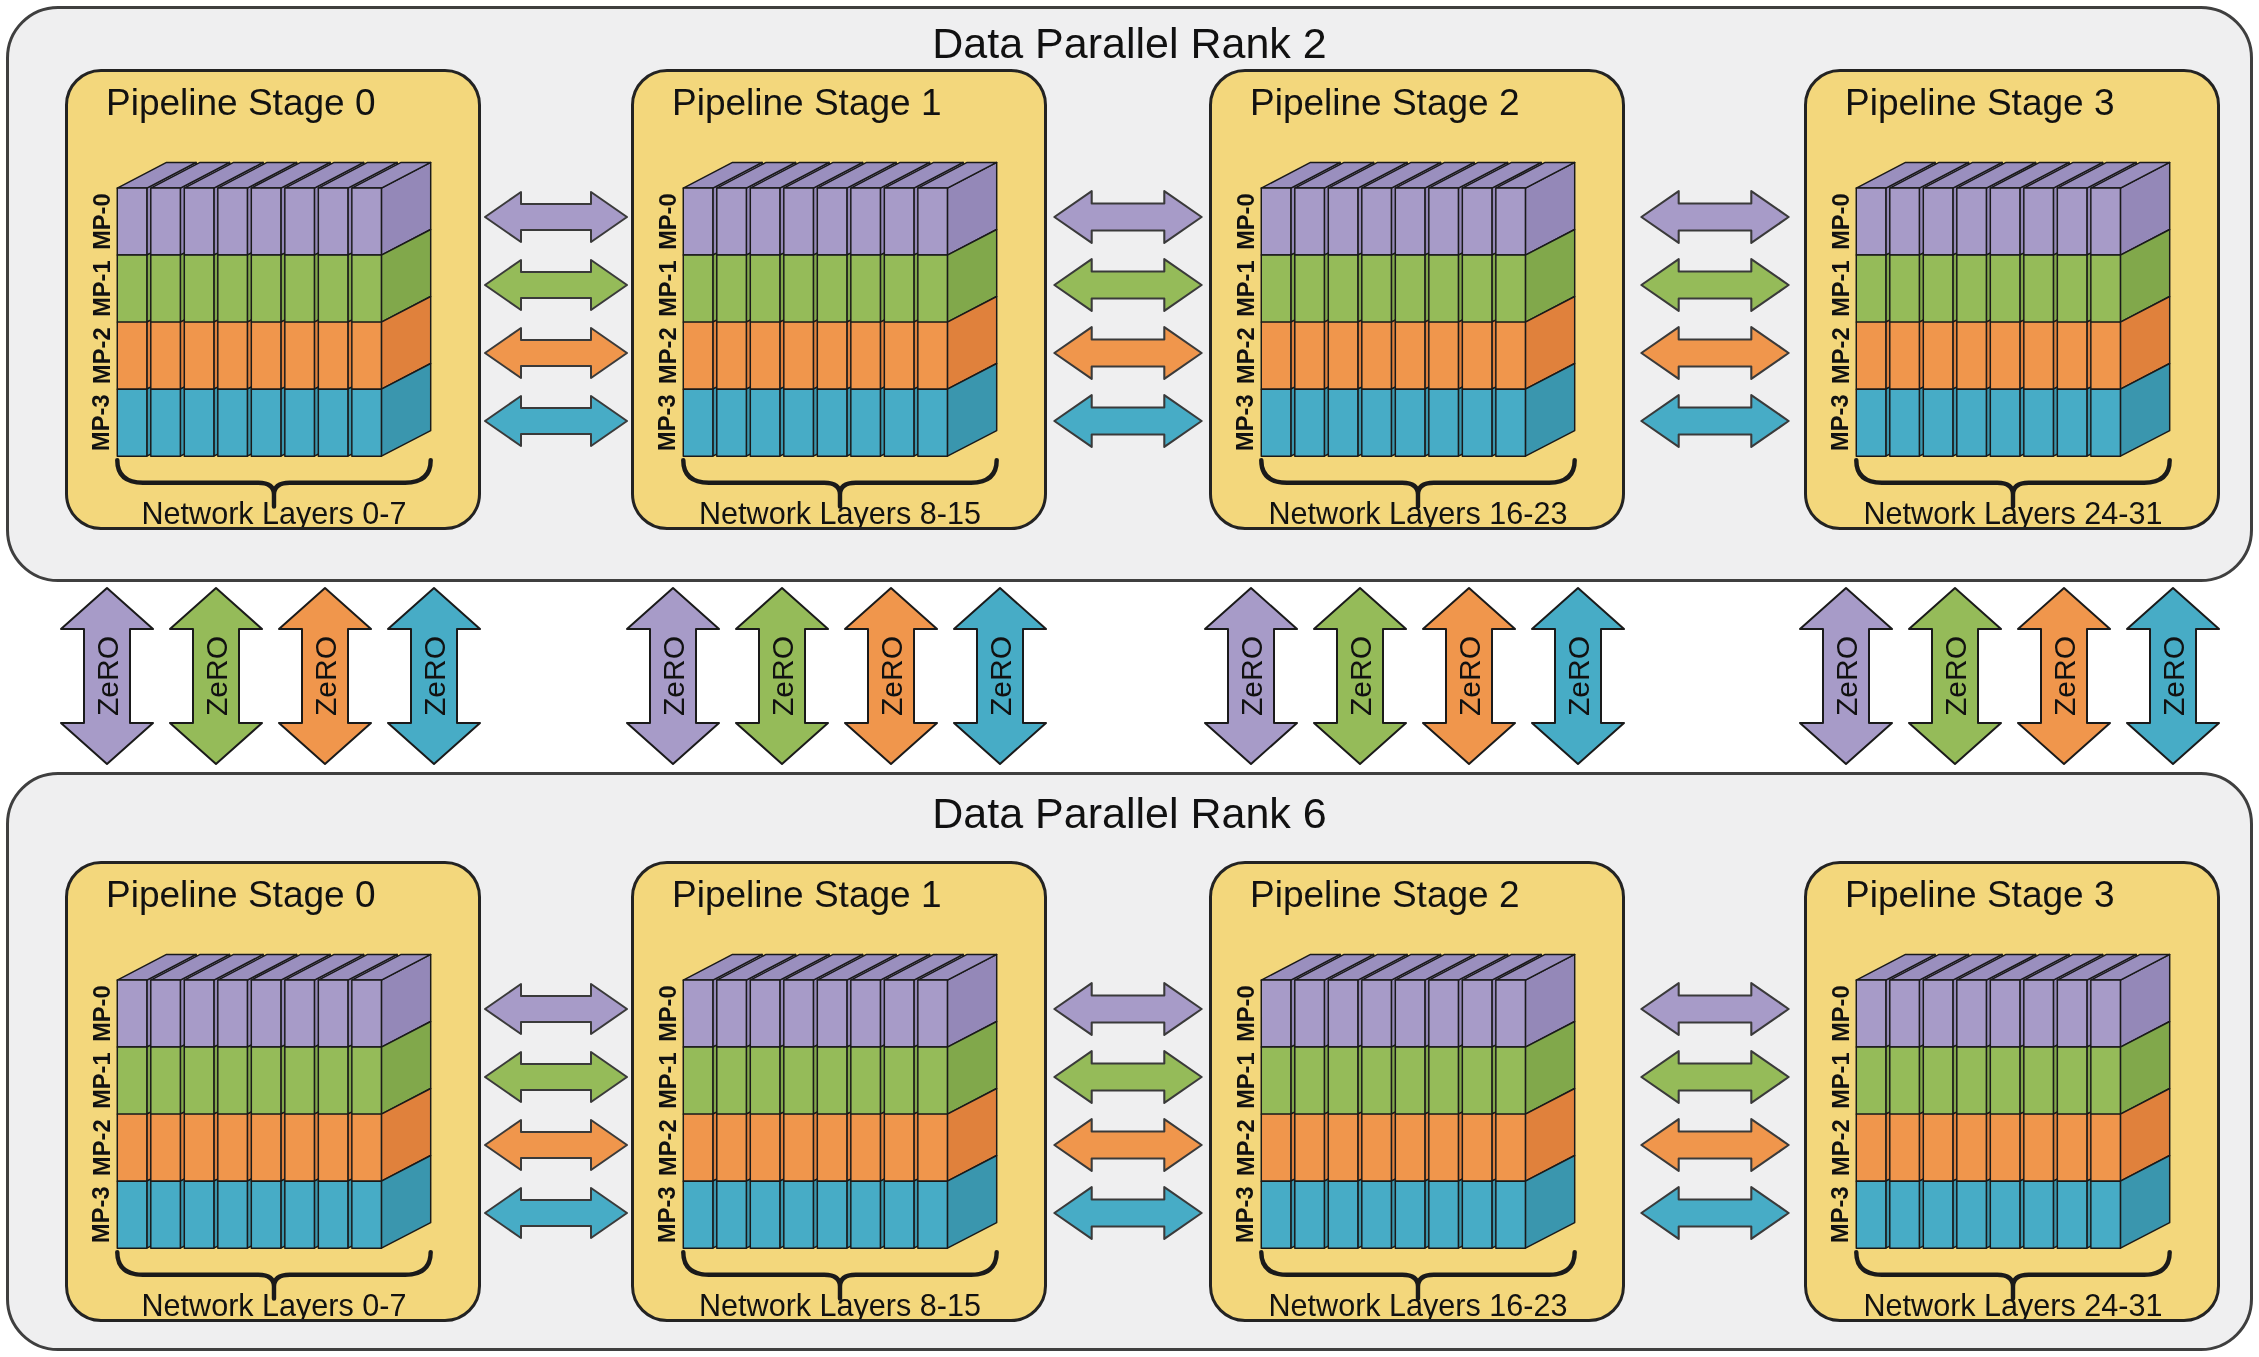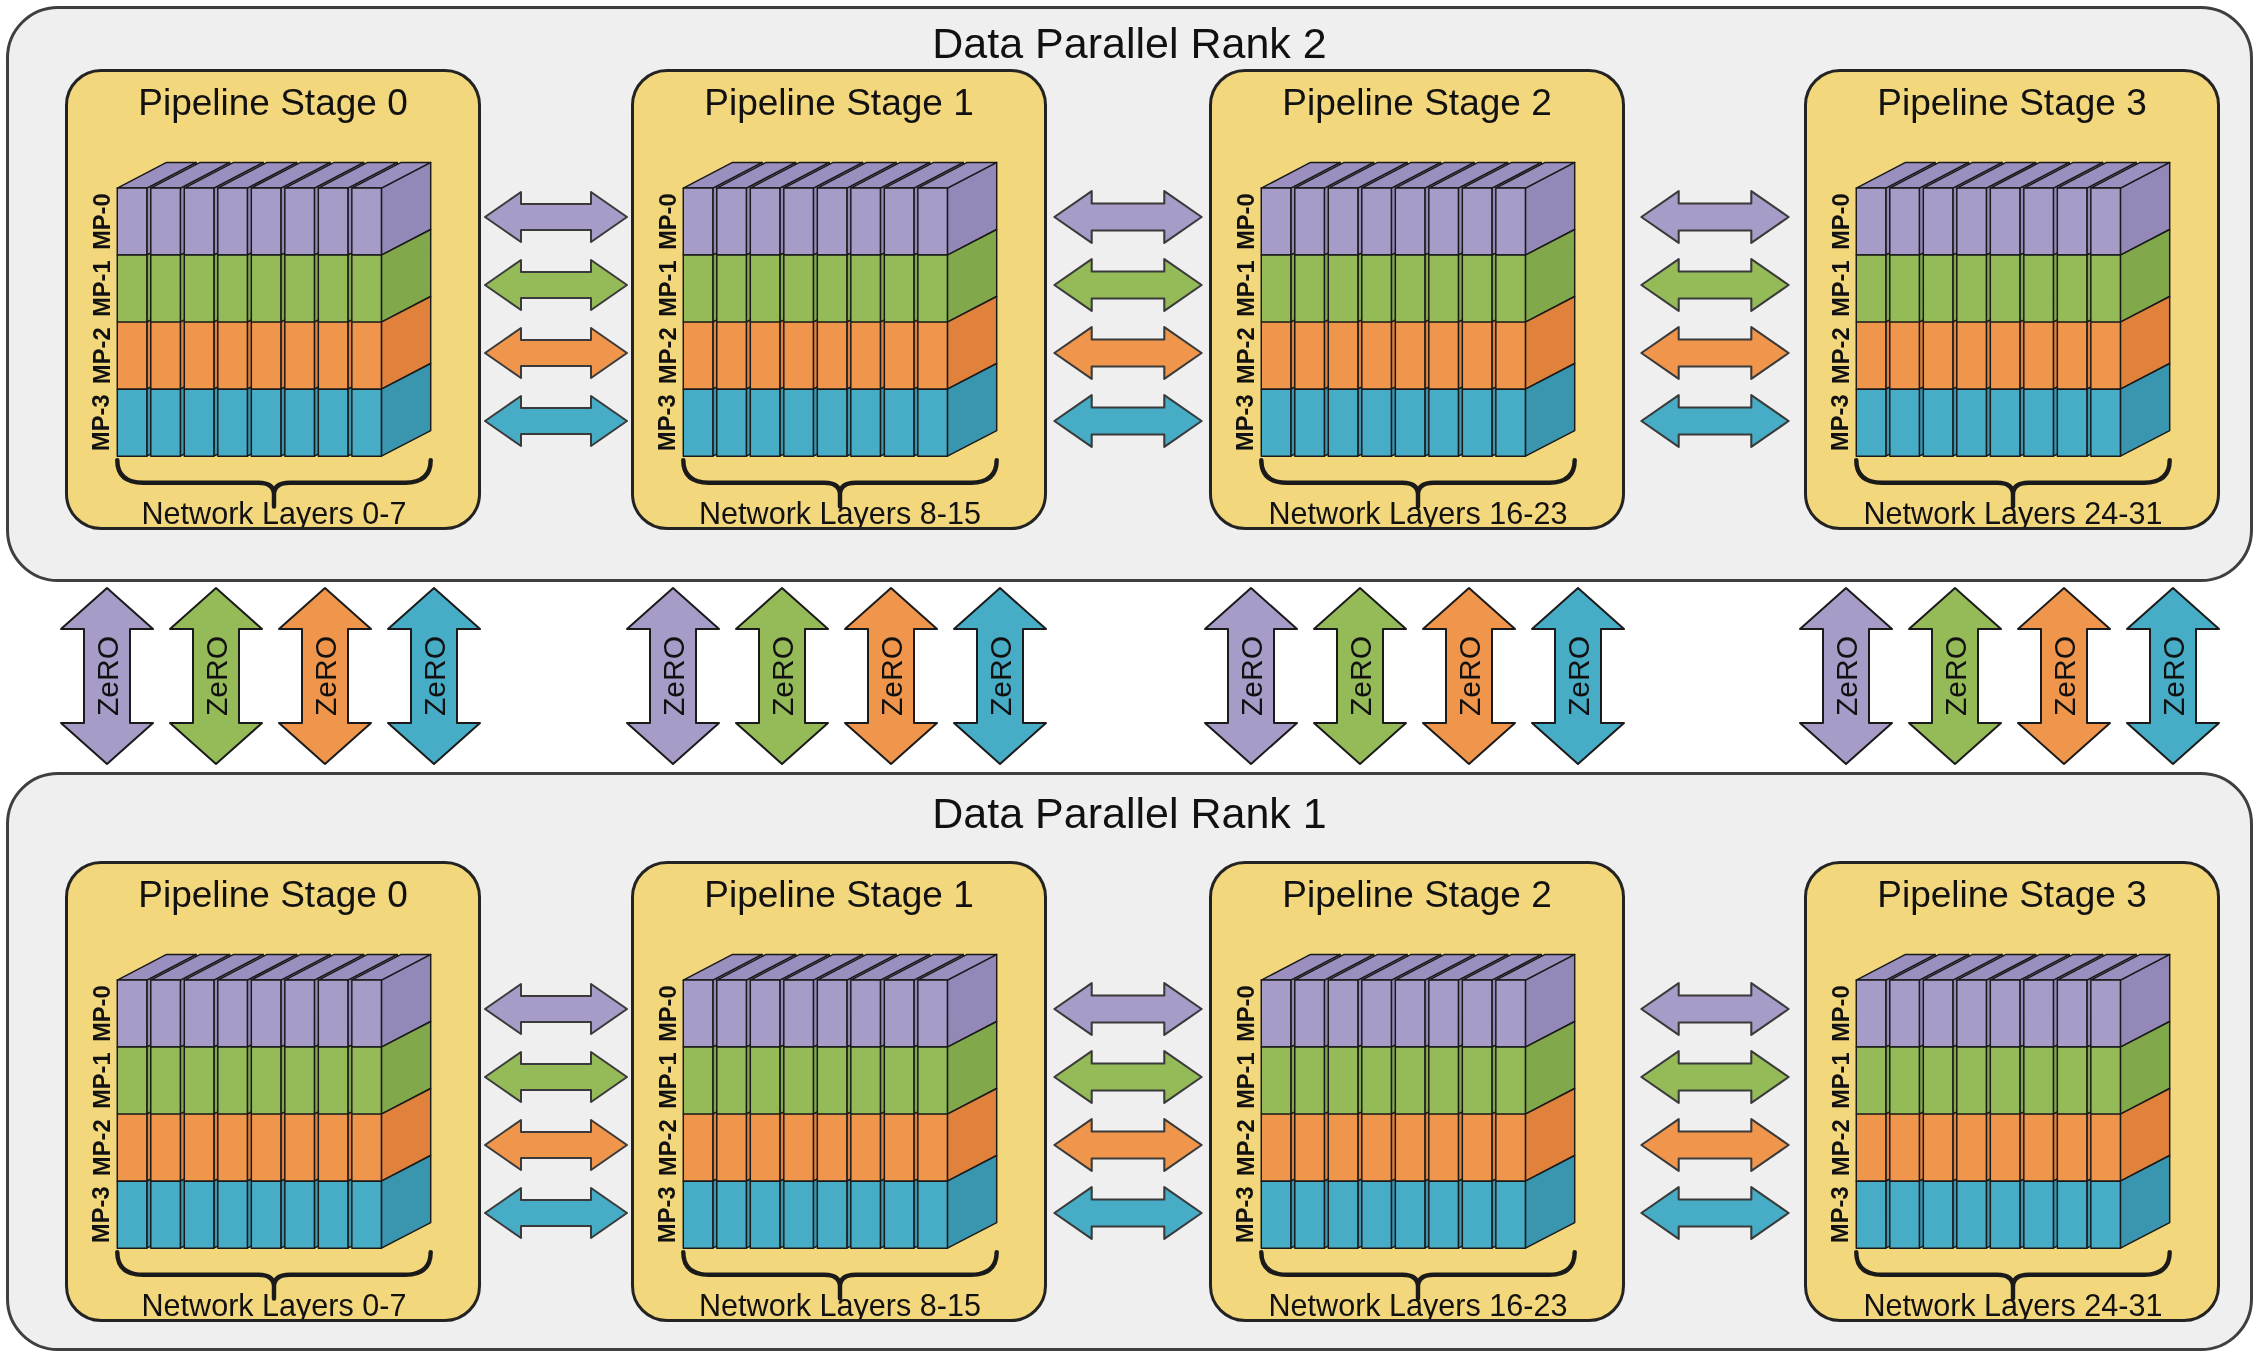--- a/index.html
+++ b/index.html
@@ -4,21 +4,21 @@
 <style>
   html,body{margin:0;padding:0;background:#ffffff;}
   .canvas{position:relative;width:2259px;height:1357px;background:#ffffff;
           font-family:"Liberation Sans",sans-serif;overflow:hidden;}
   .rank{position:absolute;left:6px;width:2247px;background:#efeff0;
         border:3px solid #3f3f3f;border-radius:52px;box-sizing:border-box;}
   .rank-title{position:absolute;left:0;width:100%;text-align:center;
         font-size:43px;color:#111;margin:0;font-weight:normal;}
   .stage{position:absolute;width:416px;height:461px;background:#f3d77c;
         border:3px solid #232323;border-radius:36px;box-sizing:border-box;overflow:hidden;}
-  .stage-title{height:56px;line-height:62px;text-align:center;font-size:37px;color:#111;}
+  .stage-title{height:56px;line-height:62px;text-align:left;font-size:37px;color:#111;padding-left:38px;}
   .stack-svg{display:block;}
   .conn-col{position:absolute;height:461px;}
   .conn-arrow{position:absolute;}
   .zero-band{position:absolute;left:0;top:584px;width:2259px;height:184px;}
   .zero-arrow{position:absolute;top:2px;}
   svg text{font-family:"Liberation Sans",sans-serif;}
 </style>
 </head>
 <body>
 
@@ -529,21 +529,21 @@
           <polygon points="48,2 94,43 71,43 71,137 94,137 48,178 2,137 25,137 25,43 2,43" fill="#f0964c" stroke="#1a1a1a" stroke-width="2" stroke-linejoin="round"></polygon>
           <text x="48" y="90" text-anchor="middle" dominant-baseline="central" font-size="30" fill="#111111" transform="rotate(-90 48 90)">ZeRO</text>
         </svg></div>
       <div class="zero-arrow" style="left: 2124.5px;"><svg viewBox="0 0 96 180" width="96" height="180">
           <polygon points="48,2 94,43 71,43 71,137 94,137 48,178 2,137 25,137 25,43 2,43" fill="#47acc6" stroke="#1a1a1a" stroke-width="2" stroke-linejoin="round"></polygon>
           <text x="48" y="90" text-anchor="middle" dominant-baseline="central" font-size="30" fill="#111111" transform="rotate(-90 48 90)">ZeRO</text>
         </svg></div>
     </div>
 
   <section class="rank" id="rank-1" style="top:772px;height:579px;">
-    <h1 class="rank-title" style="top:14px;">Data Parallel Rank 1</h1>
+    <h1 class="rank-title" style="top:14px;">Data Parallel Rank 6</h1>
     <div class="stage-row">
         <div class="stage" style="left: 56px; top: 86px;">
           <div class="stage-title">Pipeline Stage 0</div>
           <svg class="stack-svg" viewBox="0 0 416 405" width="410" height="405">
             <g>
               <polygon points="80,58 130,32 130,100 80,126" fill="#9488b8" stroke="#1a1a1a" stroke-width="1.5" stroke-linejoin="round"></polygon>
               <polygon points="80,126 130,100 130,168 80,194" fill="#81a84b" stroke="#1a1a1a" stroke-width="1.5" stroke-linejoin="round"></polygon>
               <polygon points="80,194 130,168 130,236 80,262" fill="#e0813c" stroke="#1a1a1a" stroke-width="1.5" stroke-linejoin="round"></polygon>
               <polygon points="80,262 130,236 130,304 80,330" fill="#3a96ae" stroke="#1a1a1a" stroke-width="1.5" stroke-linejoin="round"></polygon>
               <polygon points="50,58 80,58 130,32 100,32" fill="#9a8fbe" stroke="#1a1a1a" stroke-width="1.5" stroke-linejoin="round"></polygon>

